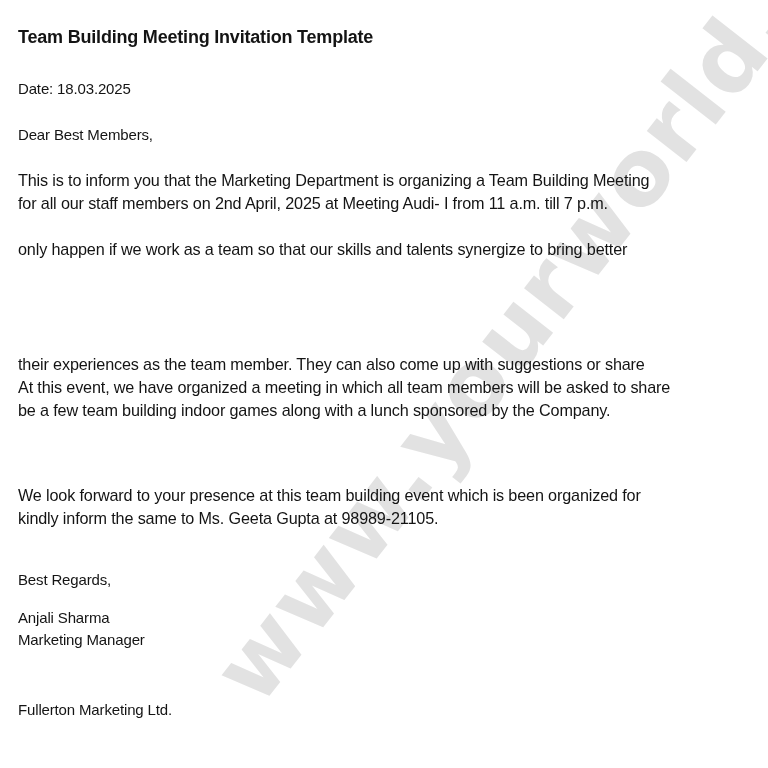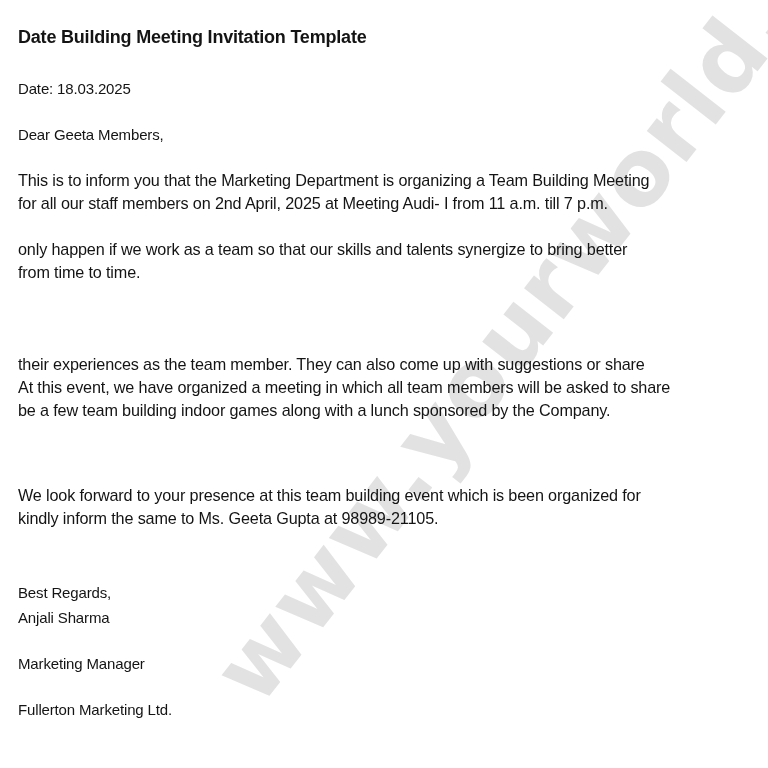--- a/index.html
+++ b/index.html
@@ -10,44 +10,43 @@
   .line { position: absolute; font-size: 15px; line-height: 23px; white-space: nowrap; letter-spacing: -0.15px; }
   .para { position: absolute; font-size: 16.2px; line-height: 23px; letter-spacing: -0.15px; }
   .para span { display: block; white-space: nowrap; }
 </style>
 </head>
 <body>
 
 <div class="watermark">www.yourworld.com</div>
 
 <div class="doc">
-  <div class="title">Date Building Meeting Invitation Template</div>
+  <div class="title">Team Building Meeting Invitation Template</div>
 
   <div class="line" style="top:77px">Date: 18.03.2025</div>
 
-  <div class="line" style="top:123px">Dear Geeta Members,</div>
+  <div class="line" style="top:123px">Dear Best Members,</div>
 
   <div class="para" style="top:169px">
     <span>This is to inform you that the Marketing Department is organizing a Team Building Meeting</span>
     <span>for all our staff members on 2nd April, 2025 at Meeting Audi- I from 11 a.m. till 7 p.m.</span>
   </div>
 
   <div class="para" style="top:238px">
     <span>only happen if we work as a team so that our skills and talents synergize to bring better</span>
-    <span>from time to time.</span>
   </div>
 
   <div class="para" style="top:353px">
     <span>their experiences as the team member. They can also come up with suggestions or share</span>
     <span>At this event, we have organized a meeting in which all team members will be asked to share</span>
     <span>be a few team building indoor games along with a lunch sponsored by the Company.</span>
   </div>
 
   <div class="para" style="top:484px">
     <span>We look forward to your presence at this team building event which is been organized for</span>
     <span>kindly inform the same to Ms. Geeta Gupta at 98989-21105.</span>
   </div>
 
-  <div class="line" style="top:581px">Best Regards,</div>
+  <div class="line" style="top:568px">Best Regards,</div>
   <div class="line" style="top:606px">Anjali Sharma</div>
-  <div class="line" style="top:652px">Marketing Manager</div>
+  <div class="line" style="top:628px">Marketing Manager</div>
   <div class="line" style="top:698px">Fullerton Marketing Ltd.</div>
 </div>
 
 </body></html>

